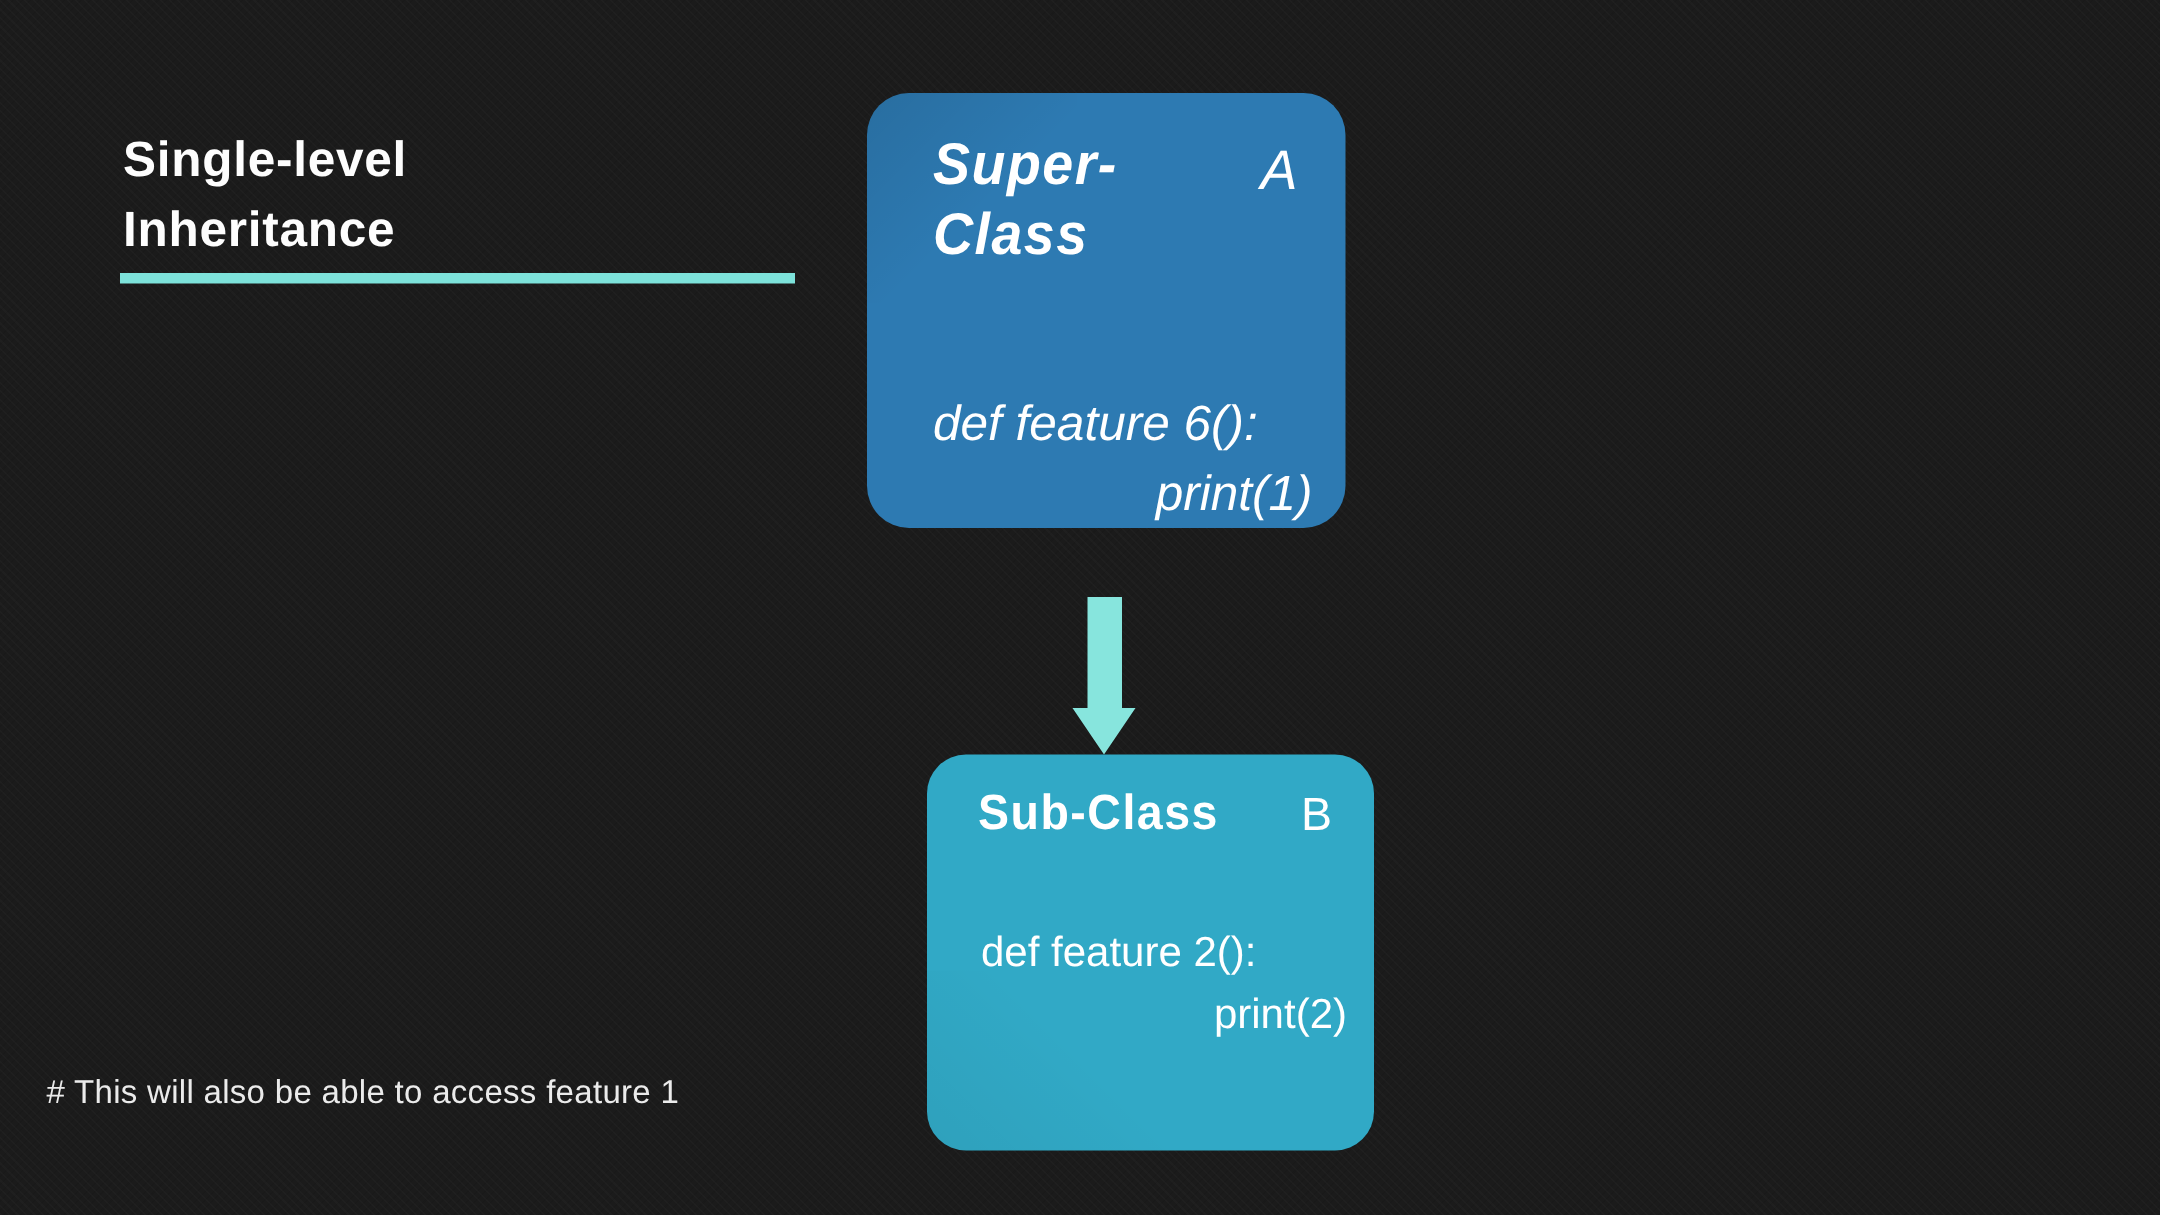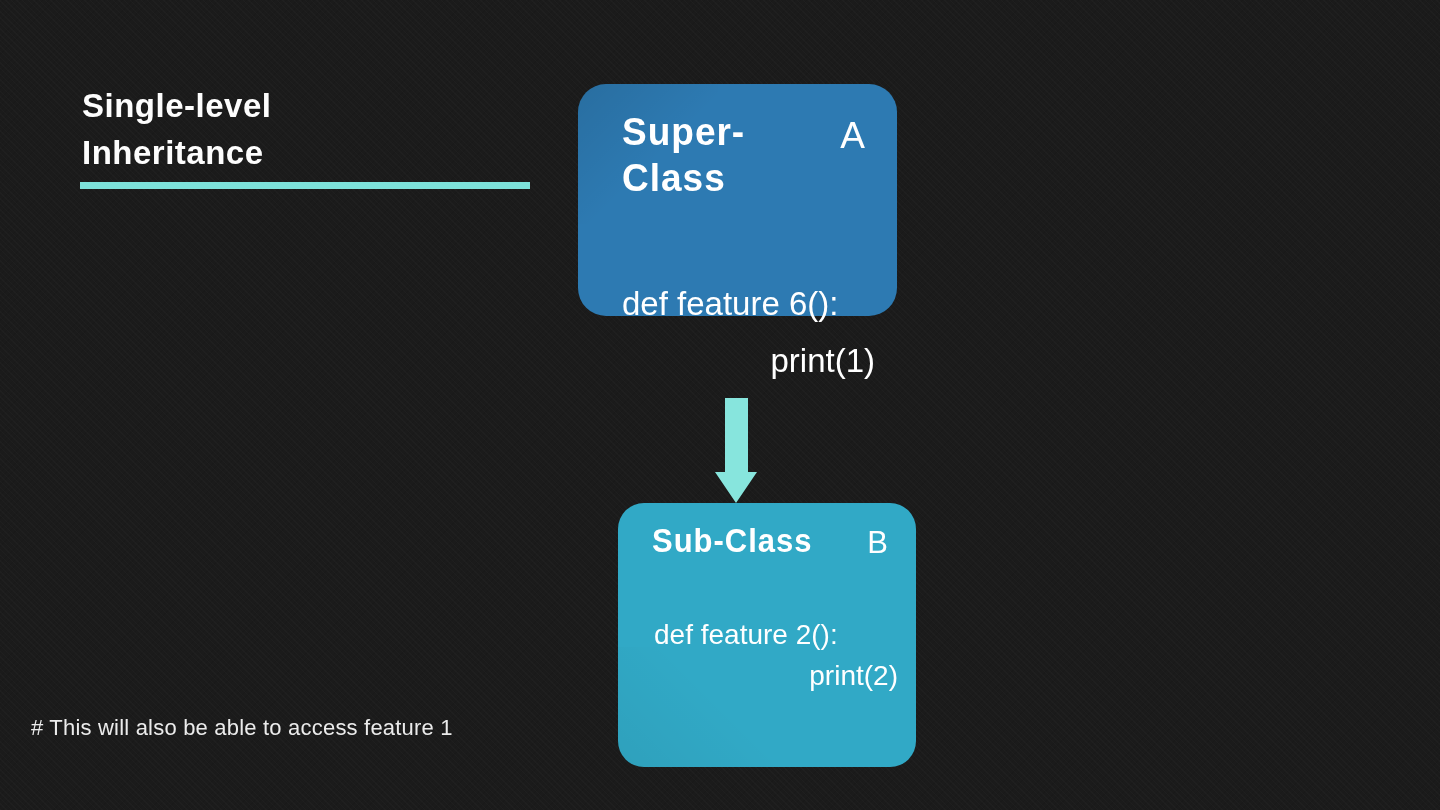--- a/index.html
+++ b/index.html
@@ -40,25 +40,26 @@
   }
 
   
   .class-box {
     position: absolute;
     color: #ffffff;
     box-sizing: border-box;
   }
   .box-super {
     left: 578px;
-    top: 84px;
+    top: 62px;
     width: 319px;
-    height: 232px;
+    height: 290px;
     border-radius: 28px;
     background: #2d7ab2;
+    font-style: italic;
   }
   .box-super::before {
     content: "";
     position: absolute;
     left: 0; top: 0;
     width: 140px; height: 140px;
     border-top-left-radius: 28px;
     background: linear-gradient(135deg, rgba(0,0,0,0.10) 0%, rgba(0,0,0,0.0) 55%);
     pointer-events: none;
   }
@@ -107,21 +108,21 @@
   }
 
   .code-line1 { white-space: pre; }
   .code-line2 { text-align: right; white-space: pre; }
   .box-super .code-line1 {
     margin: 81px 0 0 44px;
     font-size: 33px;
     line-height: 42px;
   }
   .box-super .code-line2 {
-    margin: 15px 22px 0 0;
+    margin: 5px 22px 0 0;
     font-size: 33px;
     line-height: 42px;
     padding-left: 45px;
   }
   .box-sub .code-line1 {
     margin: 54px 0 0 36px;
     font-size: 28px;
     line-height: 36px;
   }
   .box-sub .code-line2 {

